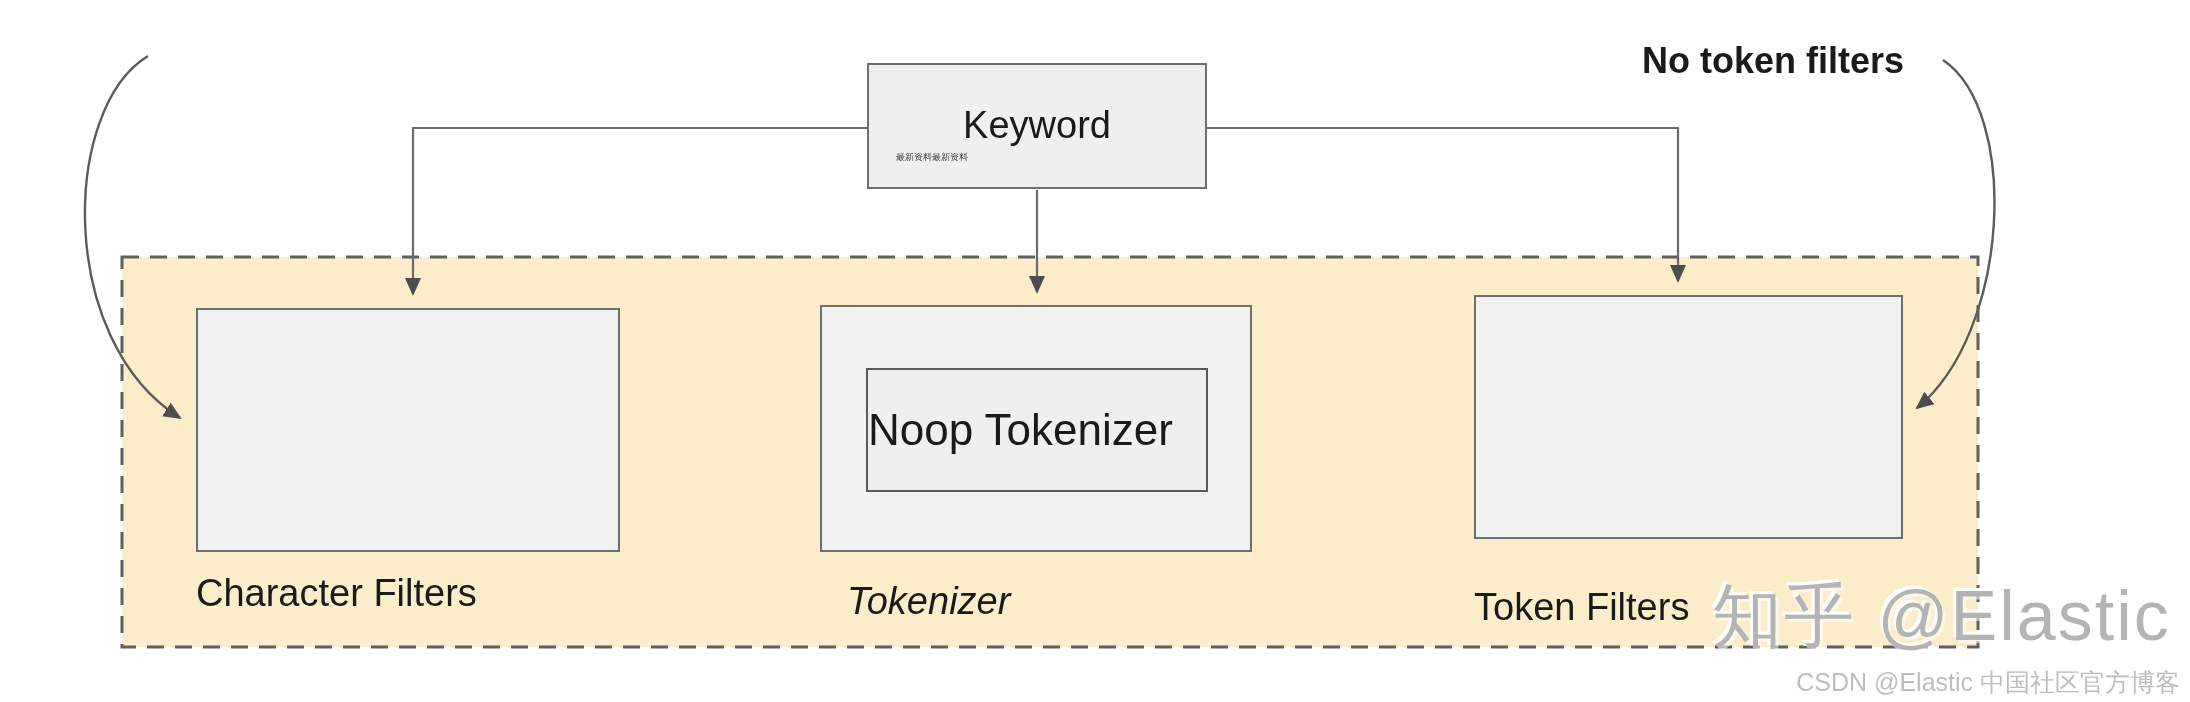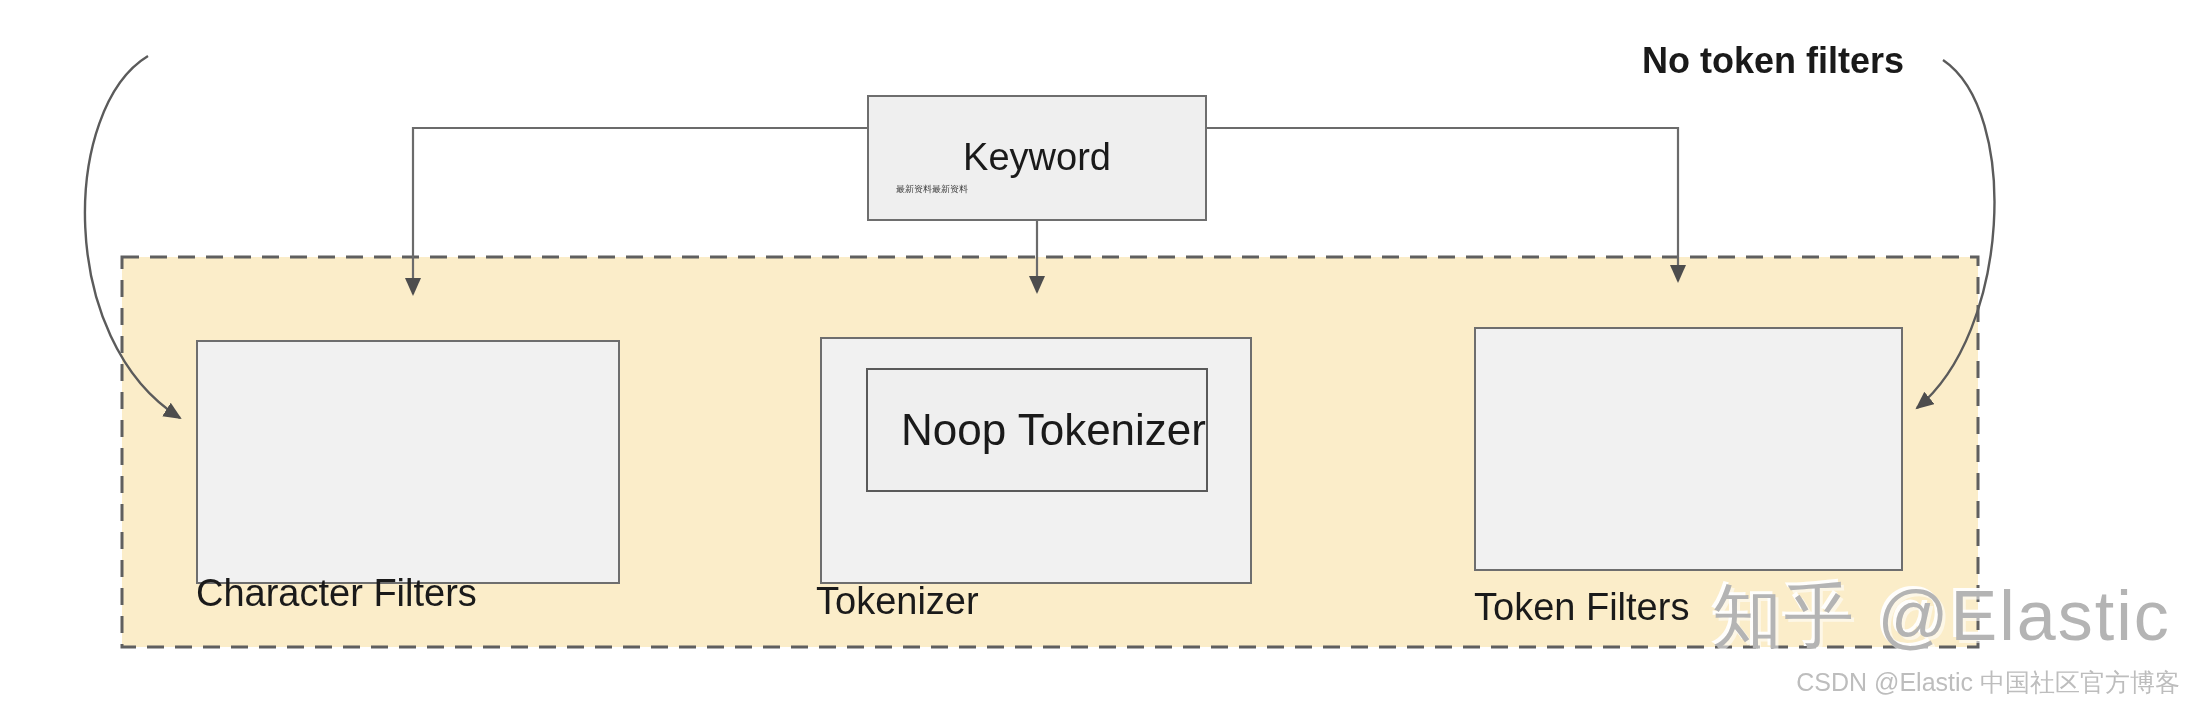--- a/index.html
+++ b/index.html
@@ -25,21 +25,20 @@
     overflow:hidden;
   }
   .overlay{position:absolute;left:0;top:0;width:2190px;height:702px;z-index:1;}
   .container-rect{fill:var(--container_fill);stroke:var(--container_border);stroke-width:3;stroke-dasharray:17 11;}
   .conn{fill:none;stroke:var(--connector);stroke-width:2.2;}
   .curve{fill:none;stroke:#5b5b5b;stroke-width:2.4;}
   .node{
     position:absolute;z-index:2;
     background:var(--box_fill);
     border:2px solid var(--box_border);
-    margin-top:32px;
   }
   .analyzer-box{
     left:867px;top:63px;width:340px;height:126px;
     background:#EFEFEF;
     display:flex;flex-direction:column;align-items:center;justify-content:center;
     font-size:38px;line-height:1.42;
   }
   .tiny-watermark{
     position:absolute;left:27px;top:86px;
     font-size:9px;color:#3c3c3c;letter-spacing:0;white-space:nowrap;
@@ -48,30 +47,30 @@
     position:absolute;z-index:2;
     font-size:36px;white-space:nowrap;
   }
   .annotation.left{left:172px;top:36px;}
   .annotation.right{left:1642px;top:40px;font-weight:bold;}
   .char-box{left:196px;top:308px;width:424px;height:244px;}
   .tok-box{left:820px;top:305px;width:432px;height:247px;}
   .noop-box{
     position:absolute;left:866px;top:368px;width:342px;height:124px;z-index:3;
     background:#EFEFEF;border:2px solid var(--inner_box_border);
-    display:flex;align-items:center;justify-content:flex-end;
+    display:flex;align-items:center;justify-content:flex-start;
     font-size:44px;
   }
   .tokfil-box{left:1474px;top:295px;width:429px;height:244px;}
   .stage-label{
     position:absolute;z-index:2;
     font-size:38px;white-space:nowrap;
   }
   .label-char{left:196px;width:424px;top:572px;}
-  .label-tok{left:816px;width:432px;top:580px;}
+  .label-tok{left:847px;width:432px;top:580px;font-style:italic;}
   .label-tokfil{left:1474px;width:429px;top:586px;}
   .zhihu-watermark{
     position:absolute;left:1712px;top:570px;z-index:4;
     font-size:70px;font-weight:normal;letter-spacing:2px;white-space:nowrap;
     color:var(--watermark_gray);
     text-shadow:-3px -3px 0 rgba(255,255,255,0.95), 3px 3px 0 rgba(255,255,255,0.55);
   }
   .csdn-watermark{
     position:absolute;right:10px;top:666px;z-index:4;
     font-size:25px;white-space:nowrap;

